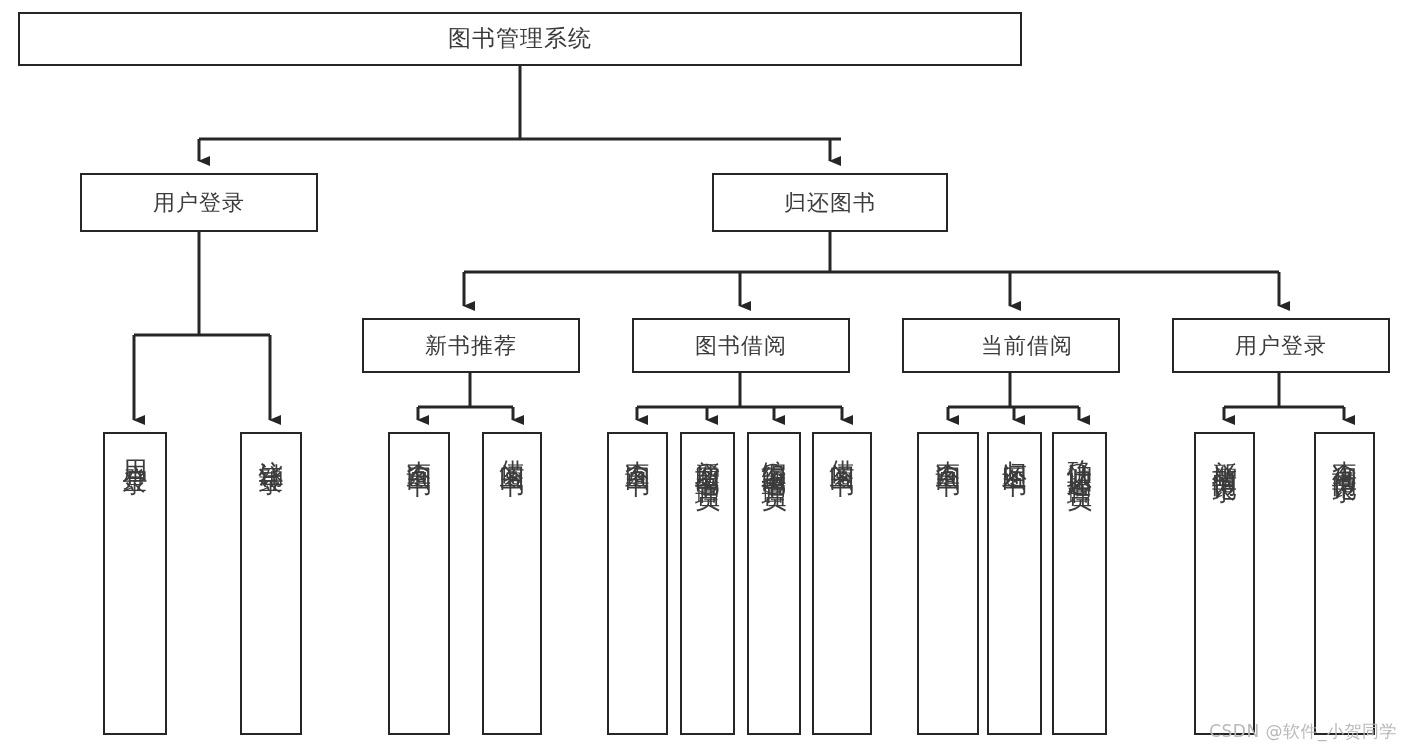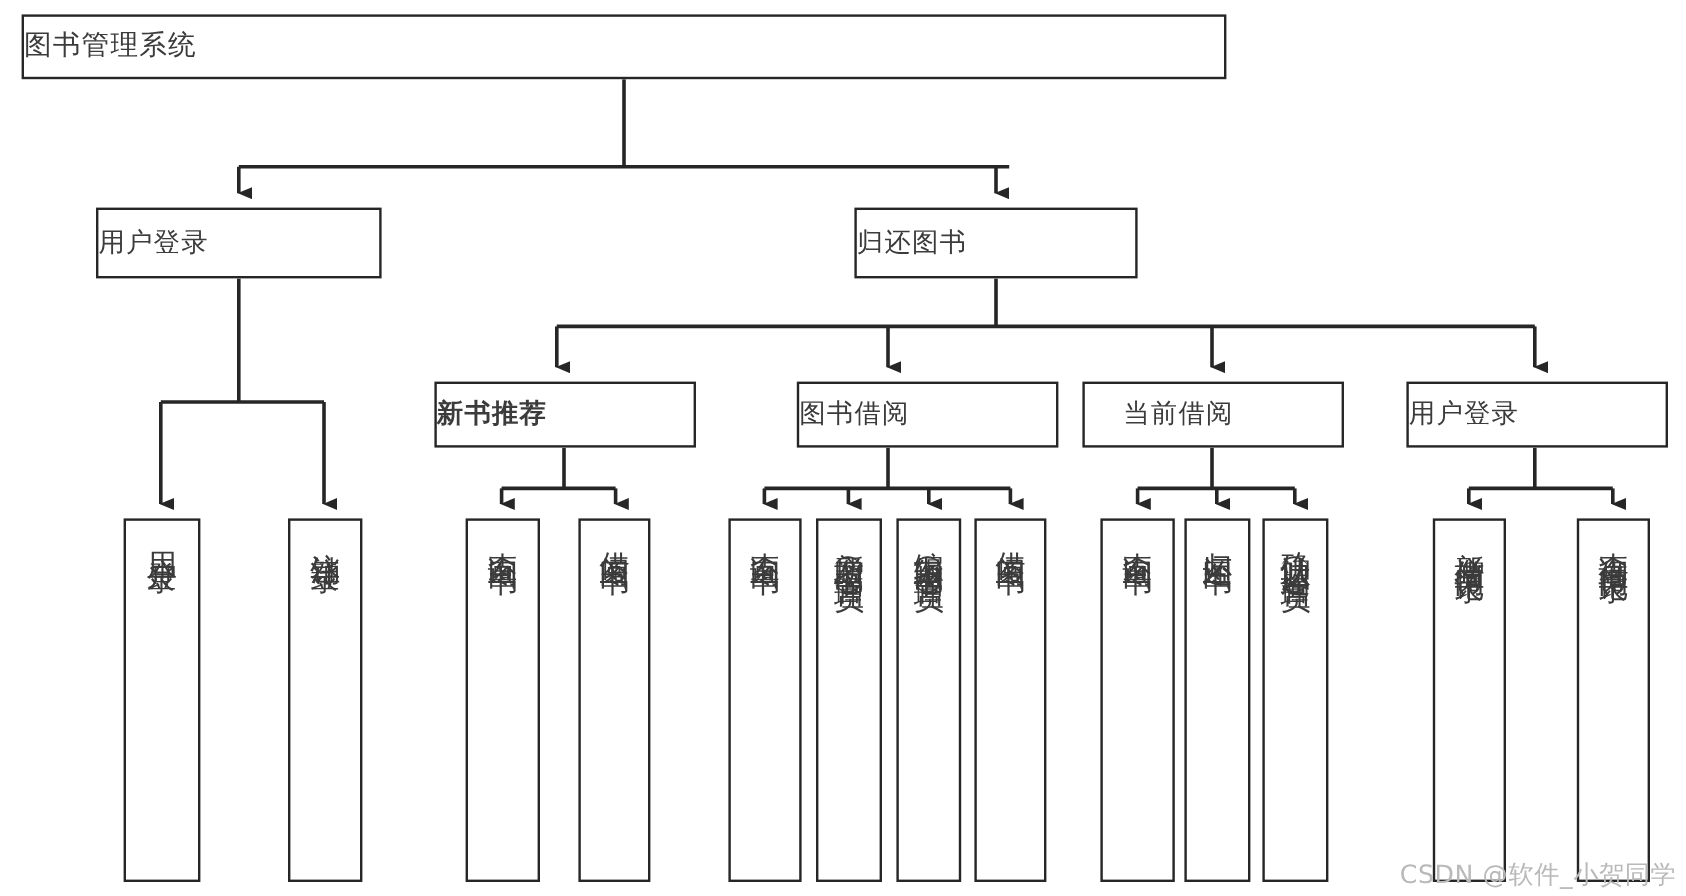--- a/index.html
+++ b/index.html
@@ -14,21 +14,21 @@
 
   svg.wires{position:absolute;left:0;top:0;width:1405px;height:747px;pointer-events:none;}
 
   .node{
     position:absolute;
     background:#ffffff;
     border:2px solid #262626;
     box-sizing:border-box;
     display:flex;
     align-items:center;
-    justify-content:flex-start;
+    justify-content:center;
     color:#3b3b3b;
     z-index:2;
   }
   .node .lbl{
     display:block;
     white-space:nowrap;
     line-height:1.18;
     letter-spacing:1px;
   }
   .h-node .lbl{font-size:22px;}
@@ -41,21 +41,21 @@
     text-orientation:upright;
     font-size:25px;
     letter-spacing:4px;
     line-height:1;
     white-space:nowrap;
   }
 
   .watermark{
     position:absolute;
     right:8px;bottom:4px;
-    font-size:21px;
+    font-size:17px;
     color:#b9b9b9;
     letter-spacing:.5px;
     z-index:5;
     white-space:nowrap;
   }
 </style>
 </head>
 <body>
 
 <div id="canvas">
@@ -114,24 +114,24 @@
     <span class="lbl">图书管理系统</span>
   </div>
 
   <div class="node h-node" style="left:80px;top:173px;width:238px;height:59px;">
     <span class="lbl">用户登录</span>
   </div>
   <div class="node h-node" style="left:712px;top:173px;width:236px;height:59px;">
     <span class="lbl">归还图书</span>
   </div>
 
-  <div class="node h-node" style="left:362px;top:318px;width:218px;height:55px;font-weight:bold;">
+  <div class="node h-node" style="left:362px;top:318px;width:218px;height:55px;">
     <span class="lbl">新书推荐</span>
   </div>
-  <div class="node h-node" style="left:632px;top:318px;width:218px;height:55px;margin-left:32px;">
+  <div class="node h-node" style="left:632px;top:318px;width:218px;height:55px;">
     <span class="lbl">图书借阅</span>
   </div>
   <div class="node h-node" style="left:902px;top:318px;width:218px;height:55px;padding-left:32px;">
     <span class="lbl">当前借阅</span>
   </div>
   <div class="node h-node" style="left:1172px;top:318px;width:218px;height:55px;">
     <span class="lbl">用户登录</span>
   </div>
 
   <div class="node leaf" style="left:103px;top:432px;width:64px;height:303px;">

